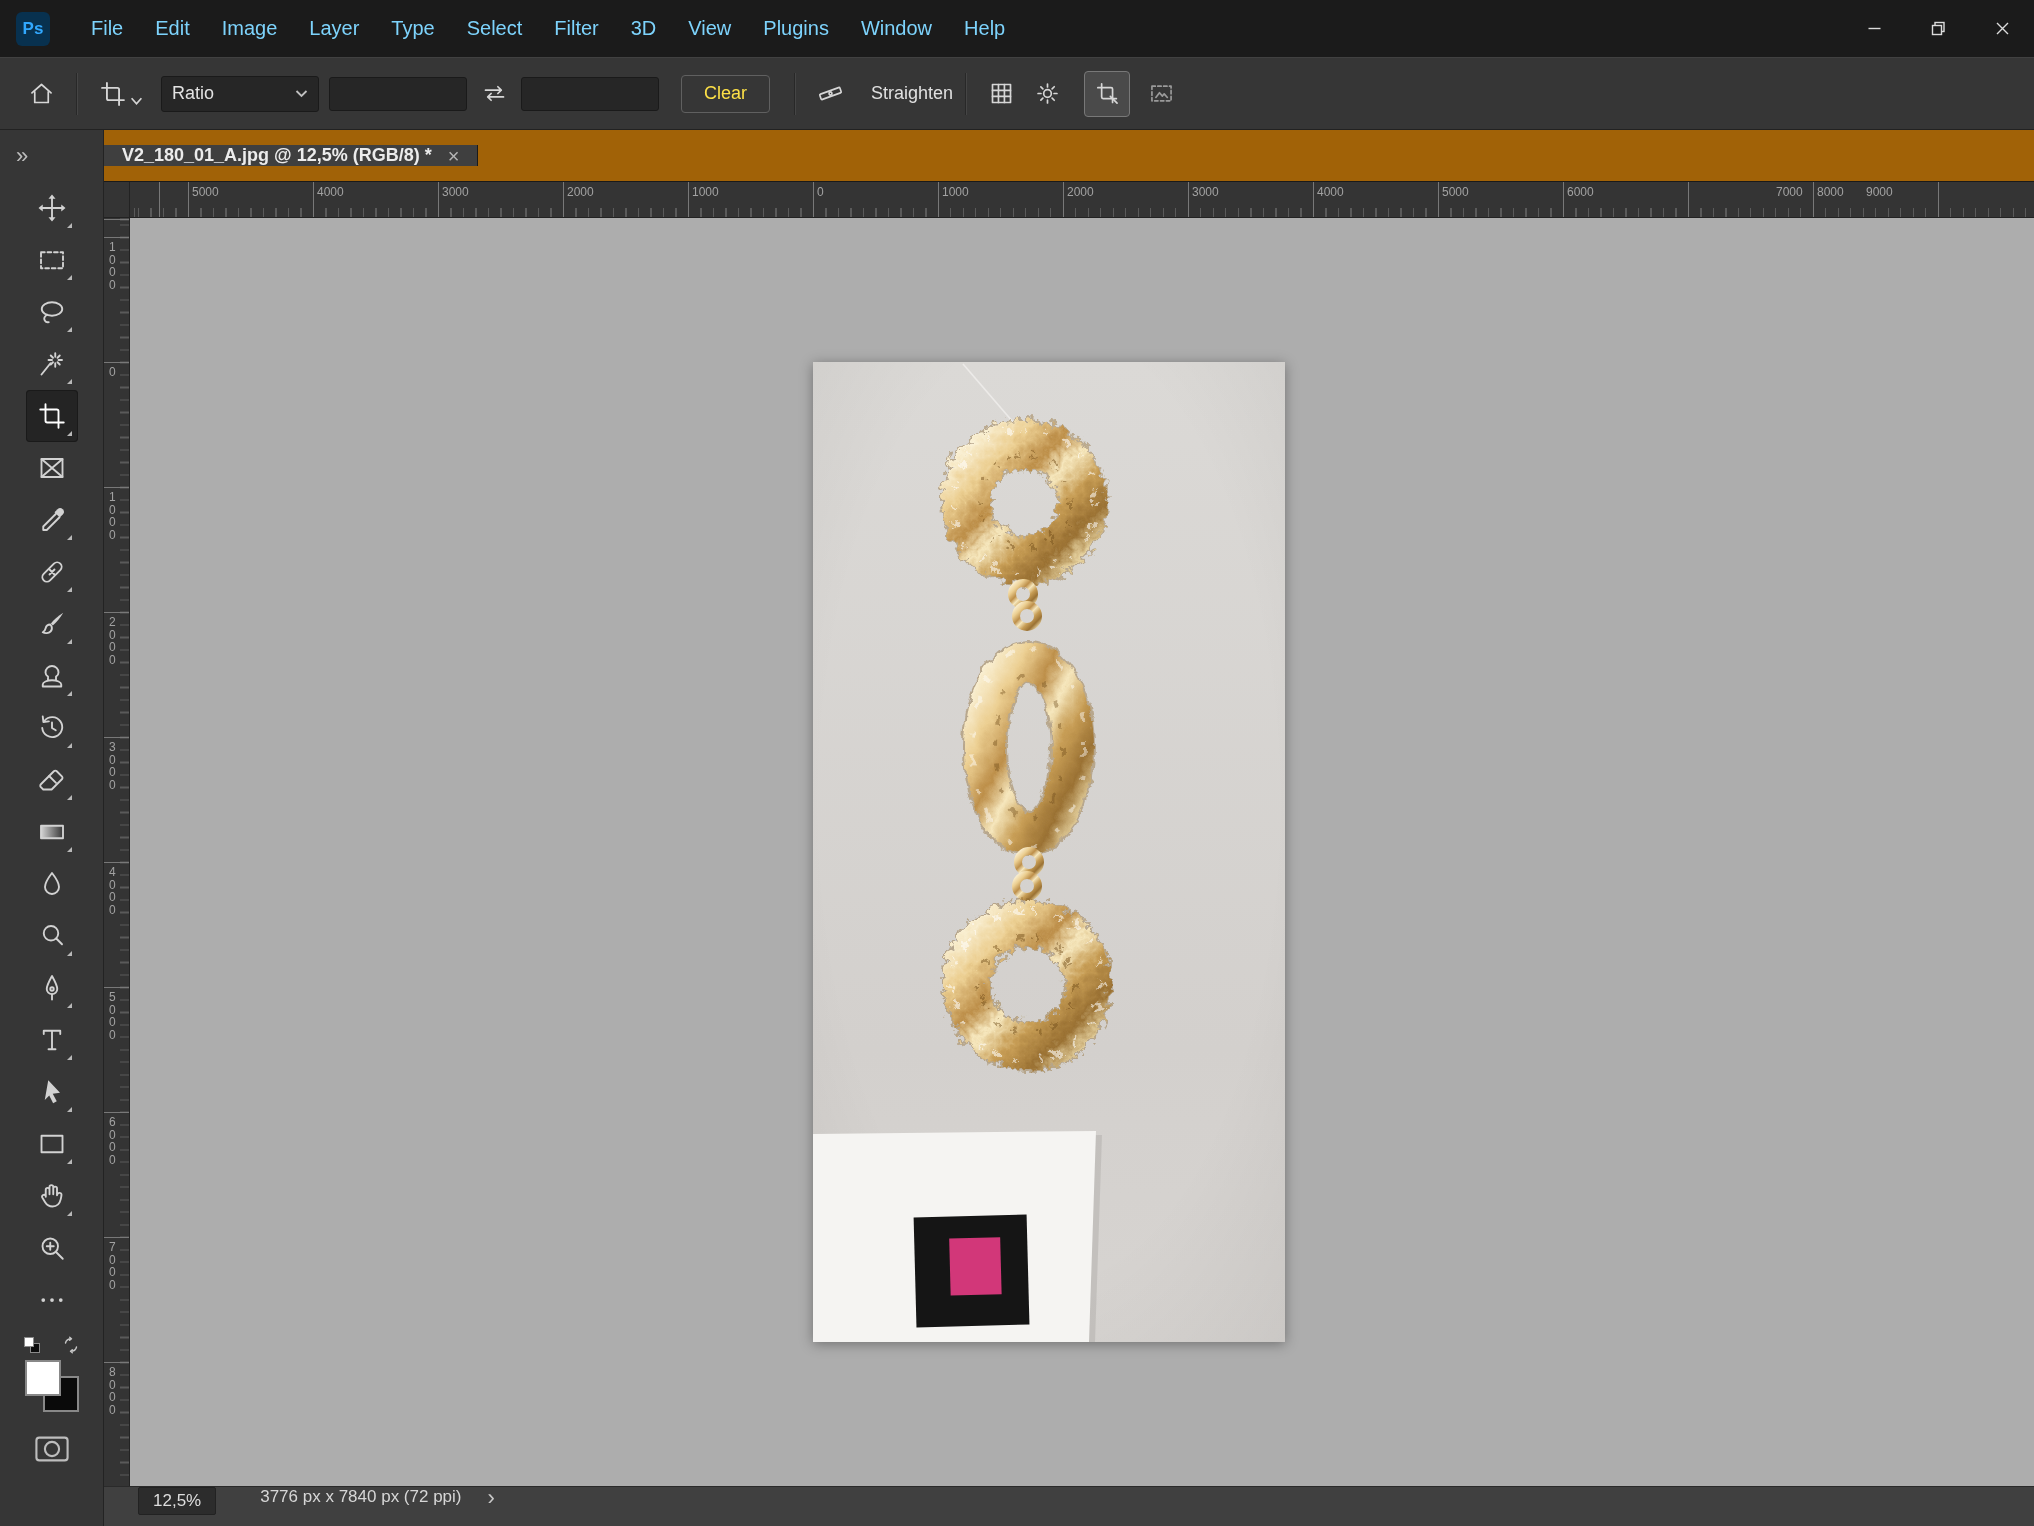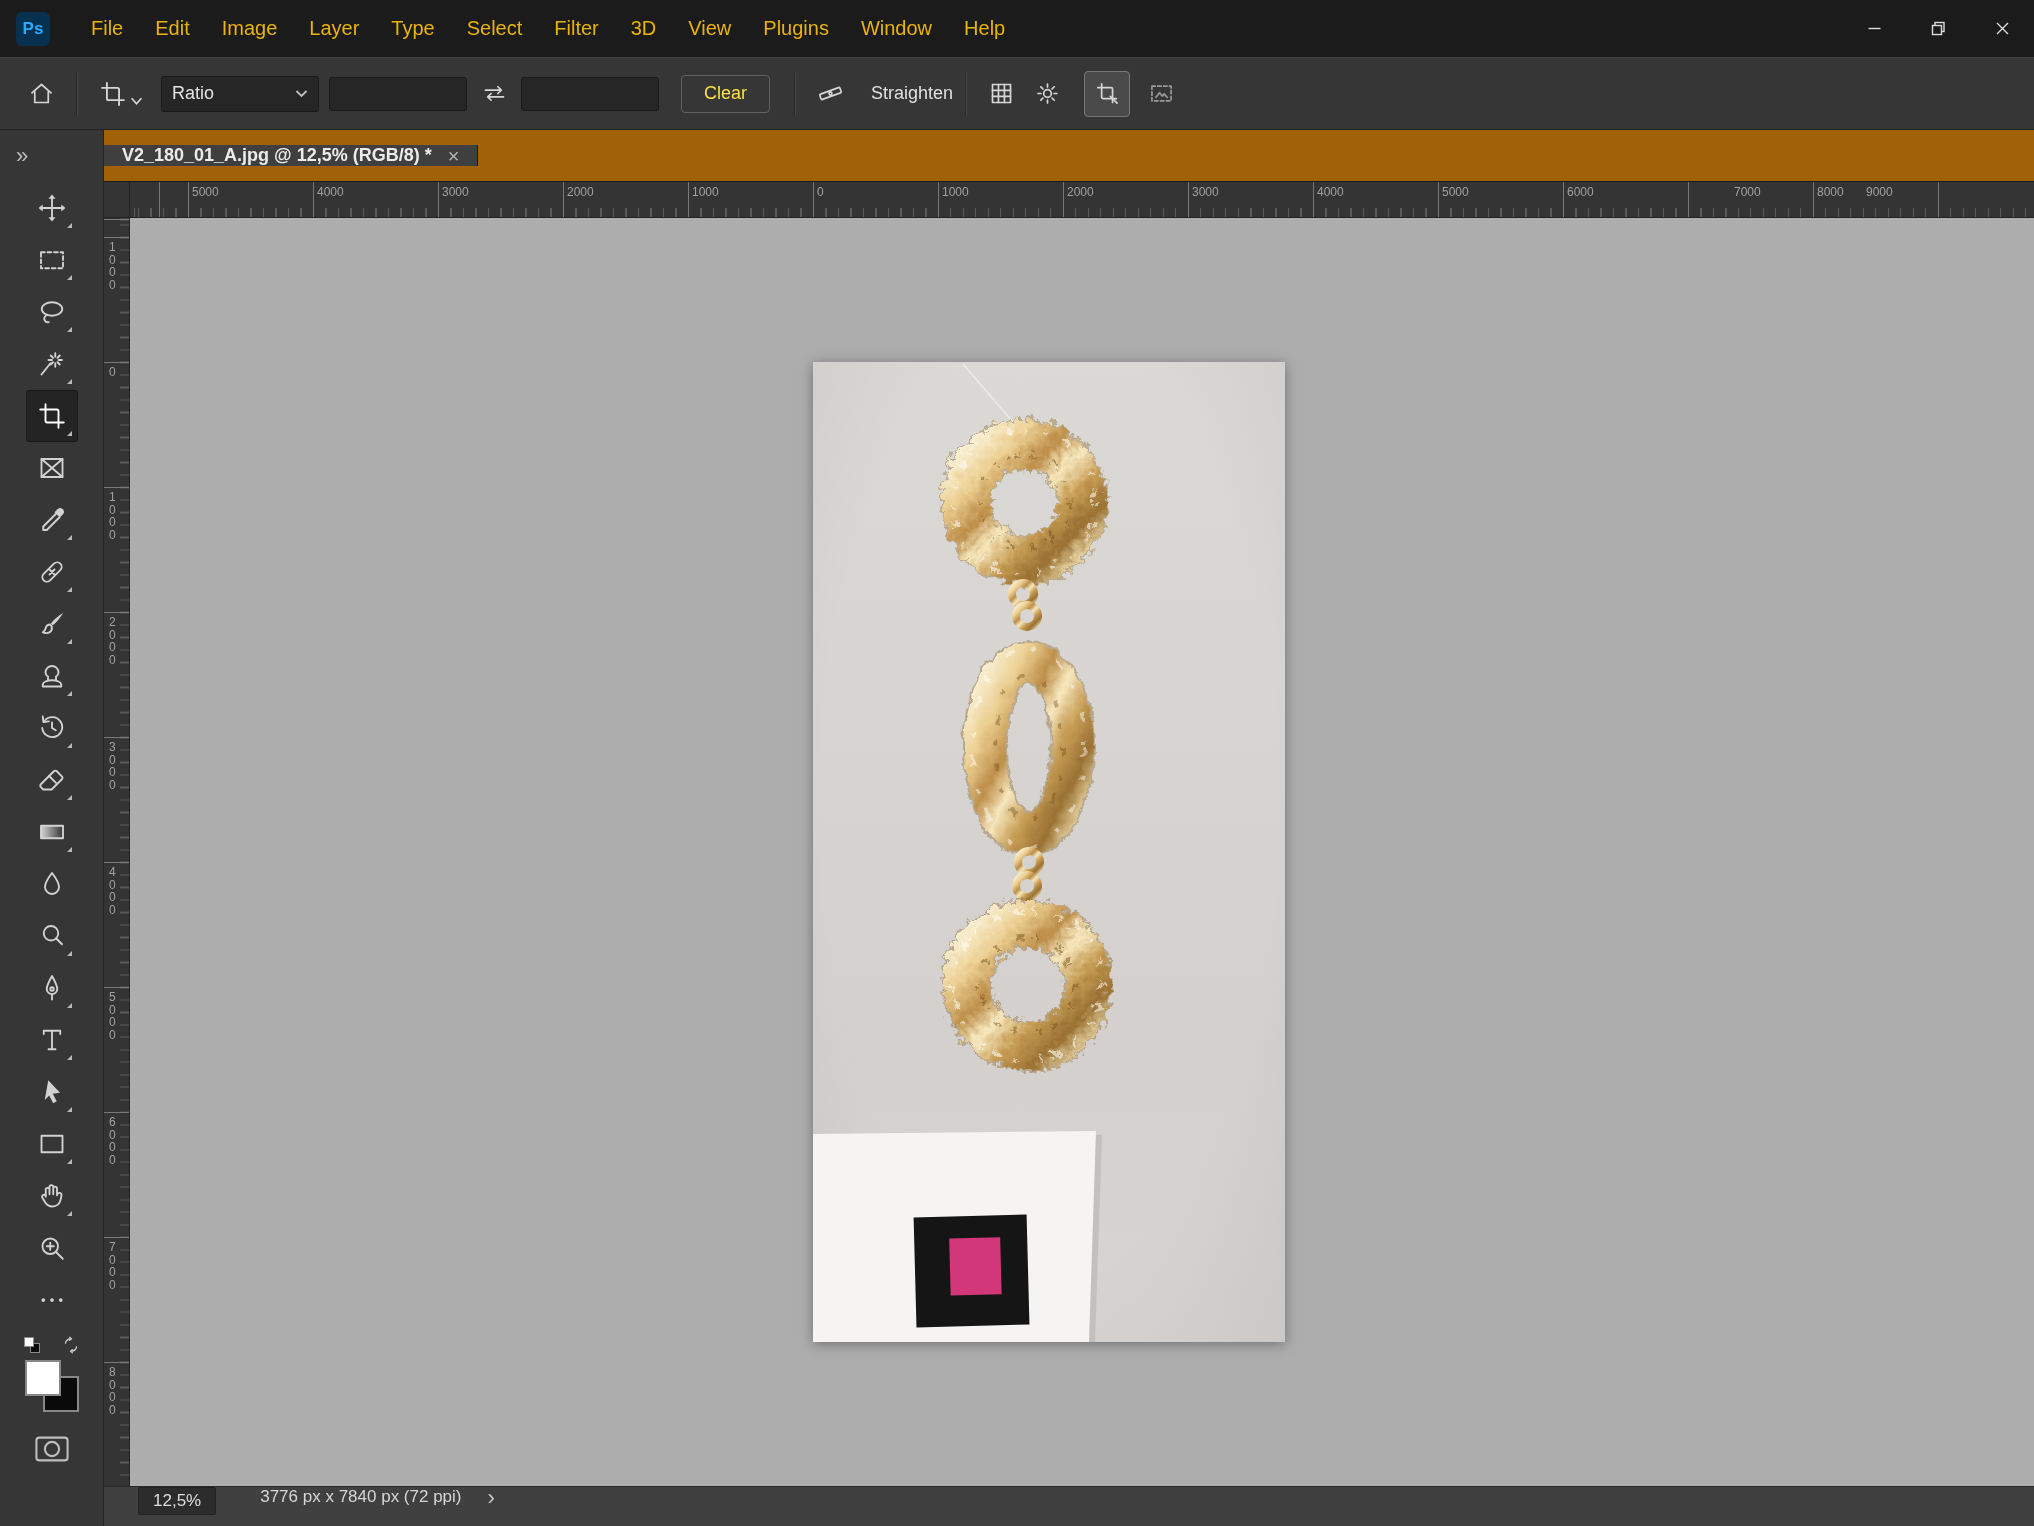--- a/index.html
+++ b/index.html
@@ -5,21 +5,21 @@
   *{margin:0;padding:0;box-sizing:border-box;}
   html,body{width:2034px;height:1526px;overflow:hidden;background:#1b1b1b;
     font-family:"Liberation Sans",sans-serif;color:#e0e0e0;}
   #app{position:relative;width:2034px;height:1526px;display:flex;flex-direction:column;background:#1b1b1b;}
 
   
   .titlebar{flex:0 0 57px;background:#1b1b1b;display:flex;align-items:center;}
   .ps-logo{width:34px;height:34px;margin-left:16px;border-radius:6px;background:#08314f;color:#31a8ff;
     font-weight:bold;font-size:17px;display:flex;align-items:center;justify-content:center;flex:0 0 auto;}
   .menubar{display:flex;margin-left:25px;height:100%;align-items:center;}
-  .menu-item{padding:0 16px;font-size:20px;color:#eab308;line-height:57px;cursor:default;}
+  .menu-item{padding:0 16px;font-size:20px;color:#7dd3fc;line-height:57px;cursor:default;}
   .win-controls{margin-left:auto;display:flex;height:100%;}
   .win-btn{width:64px;height:100%;display:flex;align-items:center;justify-content:center;color:#dcdcdc;}
   .win-btn svg{width:17px;height:17px;stroke:currentColor;stroke-width:1.4;fill:none;}
 
   
   .optionsbar{flex:0 0 73px;background:#363636;border-top:1px solid #414141;border-bottom:1px solid #222;
     display:flex;align-items:center;padding:0 18px;}
   .ob-icon{width:46px;height:46px;border-radius:4px;display:flex;align-items:center;justify-content:center;color:#d6d6d6;flex:0 0 auto;}
   .ob-icon svg{width:27px;height:27px;stroke:currentColor;stroke-width:1.5;fill:none;stroke-linecap:round;stroke-linejoin:round;}
   .ob-icon.active{background:#4a4a4a;border:1px solid #787878;}
@@ -392,21 +392,21 @@
             <span class="hlabel" style="left: 312px;">3000</span>
             <span class="hlabel" style="left: 437px;">2000</span>
             <span class="hlabel" style="left: 562px;">1000</span>
             <span class="hlabel" style="left: 687px;">0</span>
             <span class="hlabel" style="left: 812px;">1000</span>
             <span class="hlabel" style="left: 937px;">2000</span>
             <span class="hlabel" style="left: 1062px;">3000</span>
             <span class="hlabel" style="left: 1187px;">4000</span>
             <span class="hlabel" style="left: 1312px;">5000</span>
             <span class="hlabel" style="left: 1437px;">6000</span>
-            <span class="hlabel" style="left: 1604px;">7000</span>
+            <span class="hlabel" style="left: 1646px;">7000</span>
             <span class="hlabel" style="left: 1687px;">8000</span>
             <span class="hlabel" style="left: 1736px;">9000</span>
           </div>
       </div>
 
       <div class="canvas-row">
         <div class="vruler">
             <div class="vlabel" style="top: 23px;">1
 0
 0

